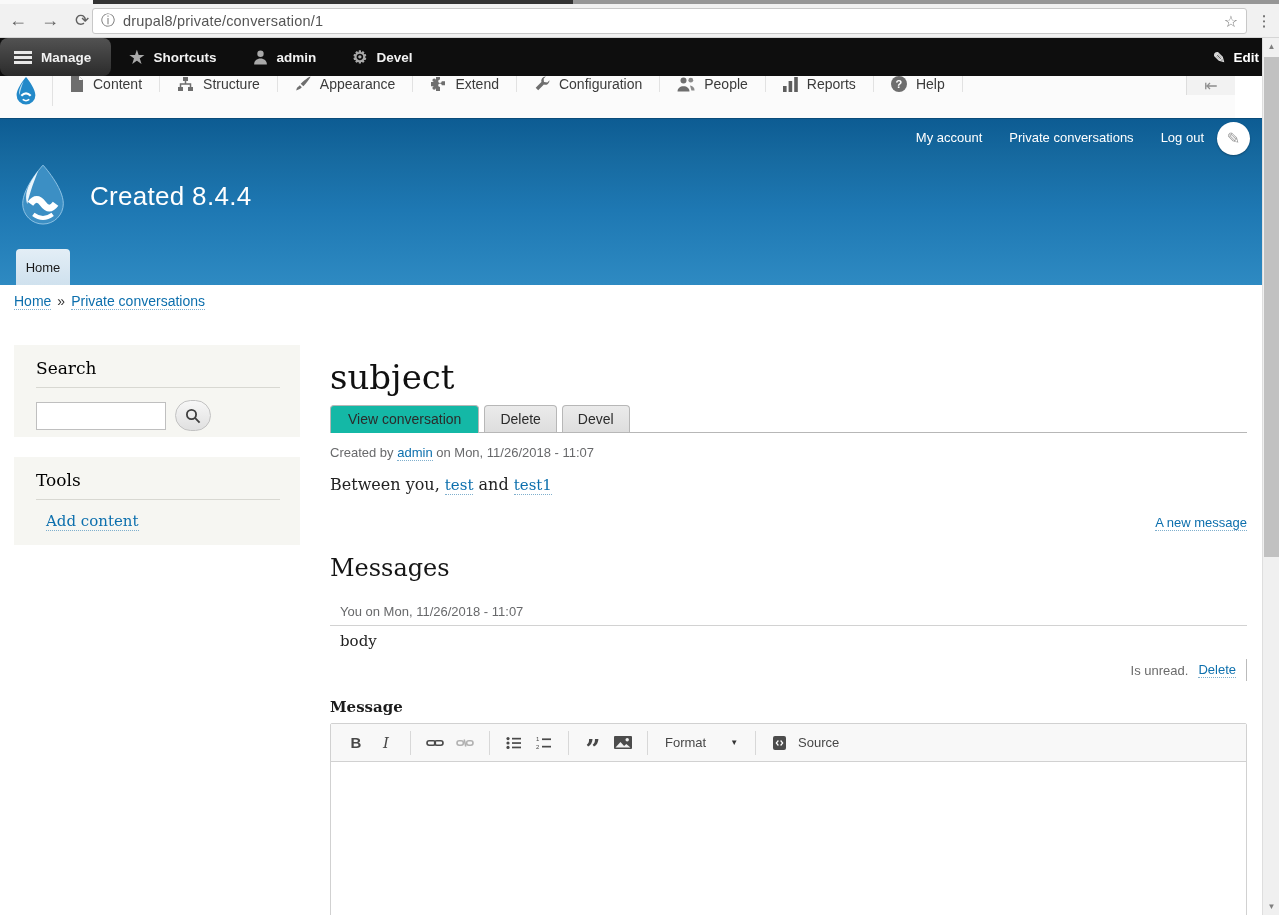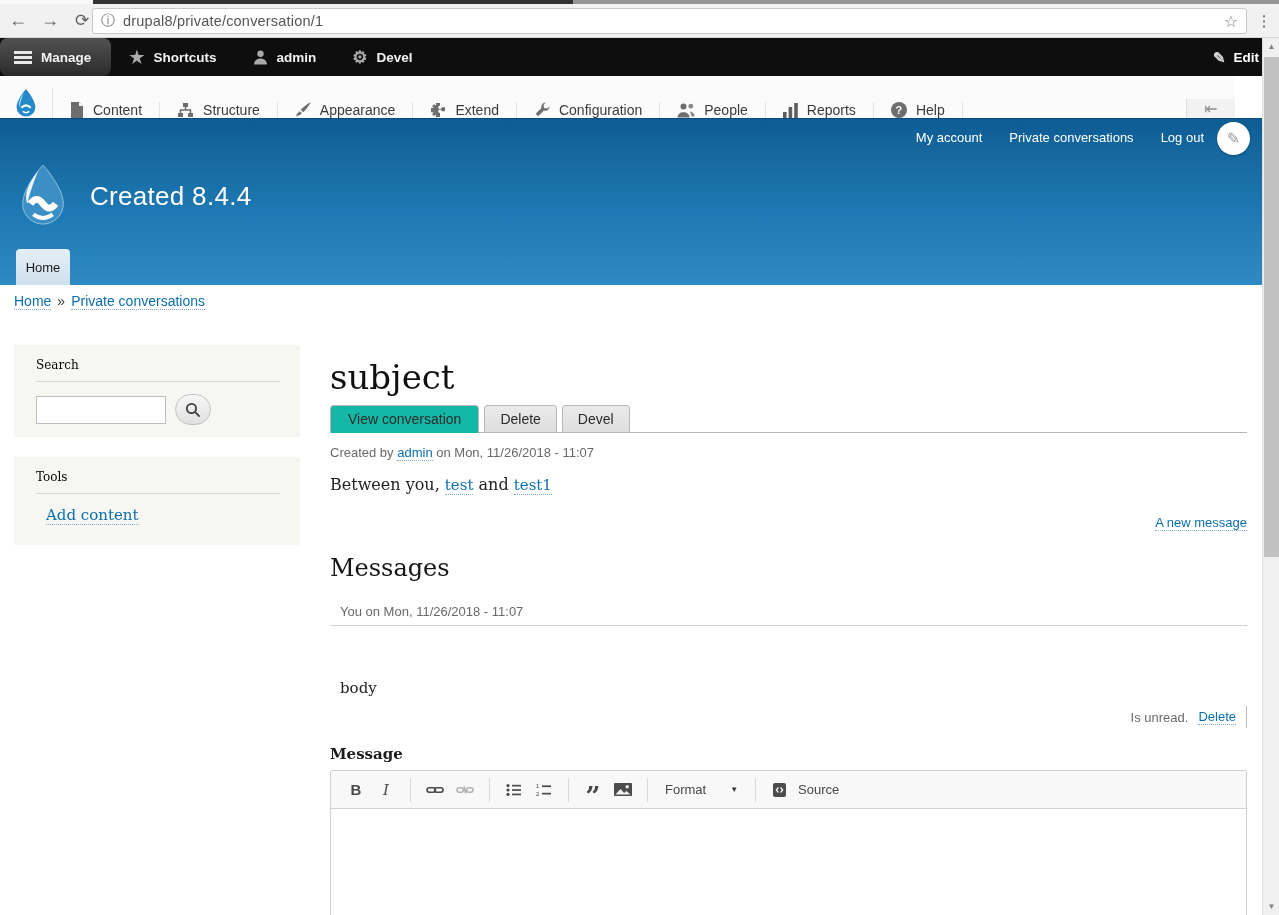--- a/index.html
+++ b/index.html
@@ -25,21 +25,21 @@
   .admin-toolbar { position:absolute; left:0; top:38px; width:1279px; height:38px; background:#0e0e0e; display:flex; align-items:stretch; color:#fff; }
   .tb-item { display:flex; align-items:center; gap:9px; padding:0 18px; font-size:13.5px; font-weight:bold; color:#f2f2f2; cursor:pointer;border-radius:8px; }
   .tb-item.manage { background:linear-gradient(#525252,#2b2b2b); padding:0 20px 0 14px; }
   .hamburger { width:18px; height:13px; border-top:3px solid #e8e8e8; border-bottom:3px solid #e8e8e8; position:relative; }
   .hamburger:before { content:""; position:absolute; left:0; top:2px; width:18px; height:3px; background:#e8e8e8; }
   .tb-ic { color:#a9a9a9; font-size:17px; line-height:1; }
   .tb-edit { margin-left:auto; display:flex; align-items:center; gap:8px; padding:0 20px; font-size:13.5px; font-weight:bold; cursor:pointer; }
   .tb-edit .tb-ic { color:#dcdcdc; font-size:15px; }
 
   
-  .admin-menu { position:absolute; left:0; top:76px; width:1235px; height:42px; background:#fbfbfb; display:flex; align-items:flex-end; }
+  .admin-menu { position:absolute; left:0; top:76px; width:1235px; height:42px; background:#fbfbfb; display:flex; align-items:flex-start; }
   .am-cell { display:flex; align-items:center; gap:9px; padding:0 17px; border-right:1px solid #e2e2e2; font-size:14px; color:#3b3b3b; cursor:pointer; white-space:nowrap; }
   .am-logo-cell { width:53px; justify-content:center; padding:0; }
   .help-circle { width:16px; height:16px; border-radius:50%; background:#6e6e6e; color:#fff; font-size:11px; font-weight:bold; display:flex; align-items:center; justify-content:center; }
   .am-spacer { flex:1; }
   .am-toggle { width:49px; background:#f2f2f2; border-left:1px solid #ddd; display:flex; align-items:center; justify-content:center; color:#8f8f8f; font-size:16px; cursor:pointer; }
 
   
   .site-header { position:absolute; left:0; top:118px; width:1262px; height:167px; background:linear-gradient(180deg,#0d5c93 0%,#16699f 22%,#1e78b3 55%,#2e8ac2 100%); border-top:1px solid #0a4c7a; }
   .sec-menu { position:absolute; top:11px; right:58px; display:flex; gap:27px; }
   .sec-menu a { color:#fff; font-size:13px; text-decoration:none; cursor:pointer; }
@@ -48,40 +48,40 @@
   .site-name { color:#fff; font-size:26px; letter-spacing:.3px; }
   .home-tab { position:absolute; left:16px; bottom:0; width:54px; height:36px; background:linear-gradient(#e3eef6,#cfe1ee); border-radius:4px 4px 0 0; display:flex; align-items:center; justify-content:center; font-size:13px; color:#1a1a1a; cursor:pointer; }
 
   
   .page { position:absolute; left:0; top:285px; width:1262px; height:630px; background:#fff; }
   a.link { color:#0c6fad; text-decoration:none; border-bottom:1px dotted #7fafcd; cursor:pointer; }
   .breadcrumb { position:absolute; left:14px; top:8px; font-size:14px; color:#333; }
   .breadcrumb .sep { margin:0 6px; color:#333; }
 
   .block { position:absolute; left:14px; width:286px; background:#f6f6f2; padding:13px 20px 16px 22px; }
-  .block h2 { font-family:"DejaVu Serif", serif; font-weight:normal; font-size:12px; color:#000; padding-bottom:9px; border-bottom:1px solid #d8d8d2; }
+  .block h2 { font-family:"DejaVu Serif", serif; font-weight:normal; font-size:17px; color:#000; padding-bottom:9px; border-bottom:1px solid #d8d8d2; }
   .block-search { top:60px; height:92px; }
   .search-row { display:flex; align-items:center; gap:9px; margin-top:12px; }
   .search-input { width:130px; height:28px; border:1px solid #bfbfbf; background:#fff; padding:0 6px; font-size:14px; }
   .search-btn { width:36px; height:31px; border:1px solid #c2c2c2; border-radius:16px; background:linear-gradient(#f7f7f7,#e0e0e0); display:flex; align-items:center; justify-content:center; cursor:pointer; }
   .block-tools { top:172px; height:88px; }
   .tools-link { display:inline-block; margin:12px 0 0 10px; font-family:"DejaVu Serif", serif; font-size:15px; }
 
   .main-col { position:absolute; left:330px; top:73px; width:917px; }
   .page-title { font-family:"DejaVu Serif", serif; font-weight:normal; font-size:34px; color:#101010; line-height:38px; }
   .tabs { display:flex; gap:5px; margin-top:9px; border-bottom:1px solid #b7b7b7; align-items:flex-end; }
   .tab { height:27px; line-height:26px; padding:0 15px; font-size:14px; color:#2b2b2b; background:linear-gradient(#ebebeb,#dedede); border:1px solid #b7b7b7; border-bottom:none; border-radius:4px 4px 0 0; margin-bottom:0; cursor:pointer; }
   .tab.active { background:#14b8a6; margin-bottom:-1px; height:28px; padding:0 17px; }
   .submitted { margin-top:12px; font-size:13px; color:#68696b; }
   .participants { margin-top:15px; font-family:"DejaVu Serif", serif; font-size:16px; color:#232323; }
   .participants a { font-size:15px; }
   .new-message { margin-top:21px; text-align:right; font-size:13px; }
   .messages-title { margin-top:24px; font-family:"DejaVu Serif", serif; font-weight:normal; font-size:24px; color:#161616; }
   .msg-meta { margin-top:22px; padding:0 0 6px 10px; font-size:13px; color:#68696b; border-bottom:1px solid #d2d2d2; }
-  .msg-body { padding:6px 0 0 10px; font-family:"DejaVu Serif", serif; font-size:15px; color:#222;margin-top:47px; }
+  .msg-body { padding:6px 0 0 10px; font-family:"DejaVu Serif", serif; font-size:15px; color:#222; }
   .msg-actions { margin-top:9px; text-align:right; font-size:13px; color:#6b6b6b; display:flex; justify-content:flex-end; align-items:center; gap:10px; }
   .vline { width:1px; height:22px; background:#bbb; }
   .form-label { margin-top:17px; font-family:"DejaVu Serif", serif; font-weight:bold; font-size:15px; color:#1c1c1c; }
   .editor { margin-top:7px; border:1px solid #d1d1d1; border-radius:2px; }
   .editor-toolbar { height:38px; background:#f8f8f8; border-bottom:1px solid #d1d1d1; display:flex; align-items:center; padding:0 12px; gap:4px; }
   .ed-btn { min-width:26px; height:26px; display:flex; align-items:center; justify-content:center; cursor:pointer; color:#484848; border-radius:2px; }
   .ed-b { font-weight:bold; font-size:15px; }
   .ed-i { font-style:italic; font-family:"DejaVu Serif", serif; font-size:15px; }
   .ed-sep { width:1px; height:24px; background:#d8d8d8; margin:0 7px; }
   .ed-quote { font-family:"DejaVu Serif", serif; font-weight:bold; font-size:26px; line-height:10px; padding-top:12px; }

